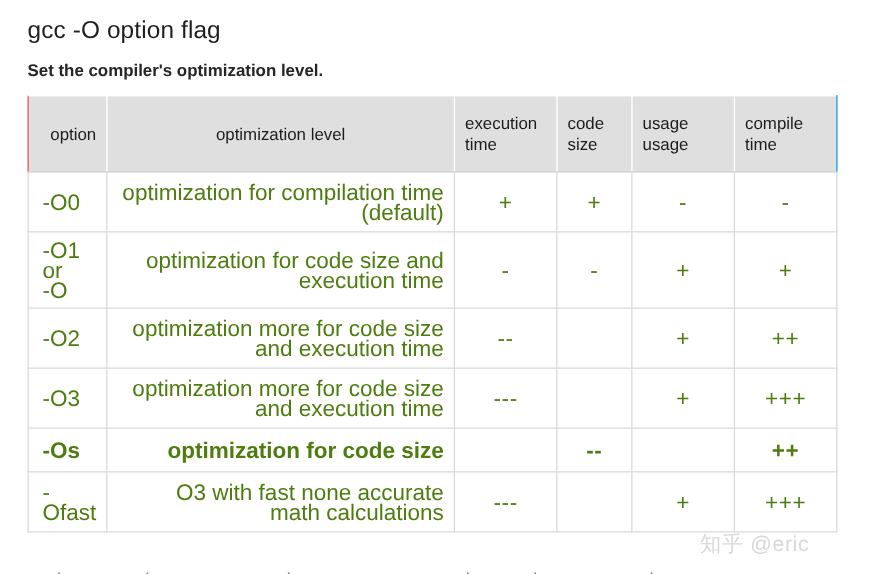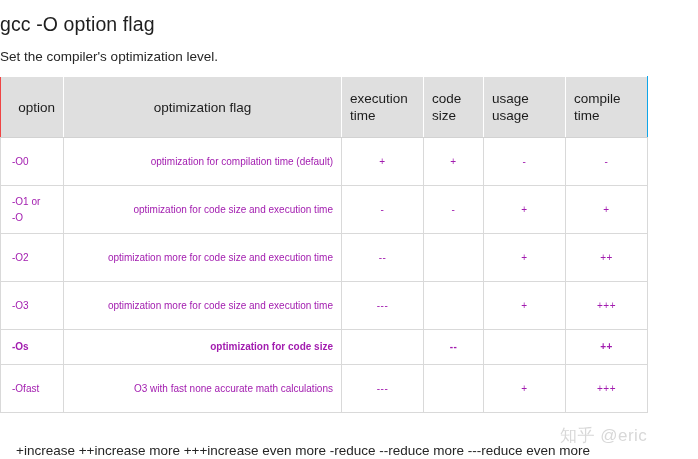--- a/index.html
+++ b/index.html
@@ -14,38 +14,38 @@
     color: #222222;
     overflow: hidden;
     position: relative;
   }
 
   .page {
     position: relative;
     width: 698px;
     height: 459px;
     box-sizing: border-box;
-    padding: 0 0;
+    padding: 0 22px;
   }
 
   .doc-title {
     margin: 0;
     padding-top: 11px;
     font-size: 19.5px;
     font-weight: 400;
     line-height: 26px;
     color: #1f1f1f;
     letter-spacing: 0.1px;
   }
 
   .doc-subtitle {
     margin: 0;
     padding-top: 11px;
     font-size: 13.5px;
-    font-weight: 400;
+    font-weight: 700;
     line-height: 18px;
     color: #262626;
   }
 
   table.opt-table {
     margin-top: 10px;
     border-collapse: collapse;
     width: 647px;
     table-layout: fixed;
     font-size: 13px;
@@ -80,23 +80,23 @@
     text-align: center;
   }
   table.opt-table thead th.th-compile {
     border-right: 1px solid #0ea5e9;
   }
 
   table.opt-table tbody td {
     border: 1px solid #d9d9d9;
     padding: 6px 8px;
     vertical-align: middle;
-    font-size: 10px;
+    font-size: 18px;
     line-height: 16px;
-    color: #a21caf;
+    color: #4d7c0f;
     background: #ffffff;
     margin-top: 41px;
   }
   table.opt-table tbody td.cell-option {
     padding-left: 11px;
     white-space: pre-line;
   }
   table.opt-table tbody td.cell-level {
     padding-left: 10px;
     text-align: right;
@@ -159,21 +159,21 @@
       <col class="c-option">
       <col class="c-level">
       <col class="c-exec">
       <col class="c-codesize">
       <col class="c-memory">
       <col class="c-compile">
     </colgroup>
     <thead>
       <tr>
         <th class="th-option">option</th>
-        <th class="th-level">optimization flag</th>
+        <th class="th-level">optimization level</th>
         <th>execution time</th>
         <th>code size</th>
         <th>usage usage</th>
         <th class="th-compile">compile time</th>
       </tr>
     </thead>
     <tbody>
 
       <tr class="row-h47">
         <td class="cell-option">-O0</td>

